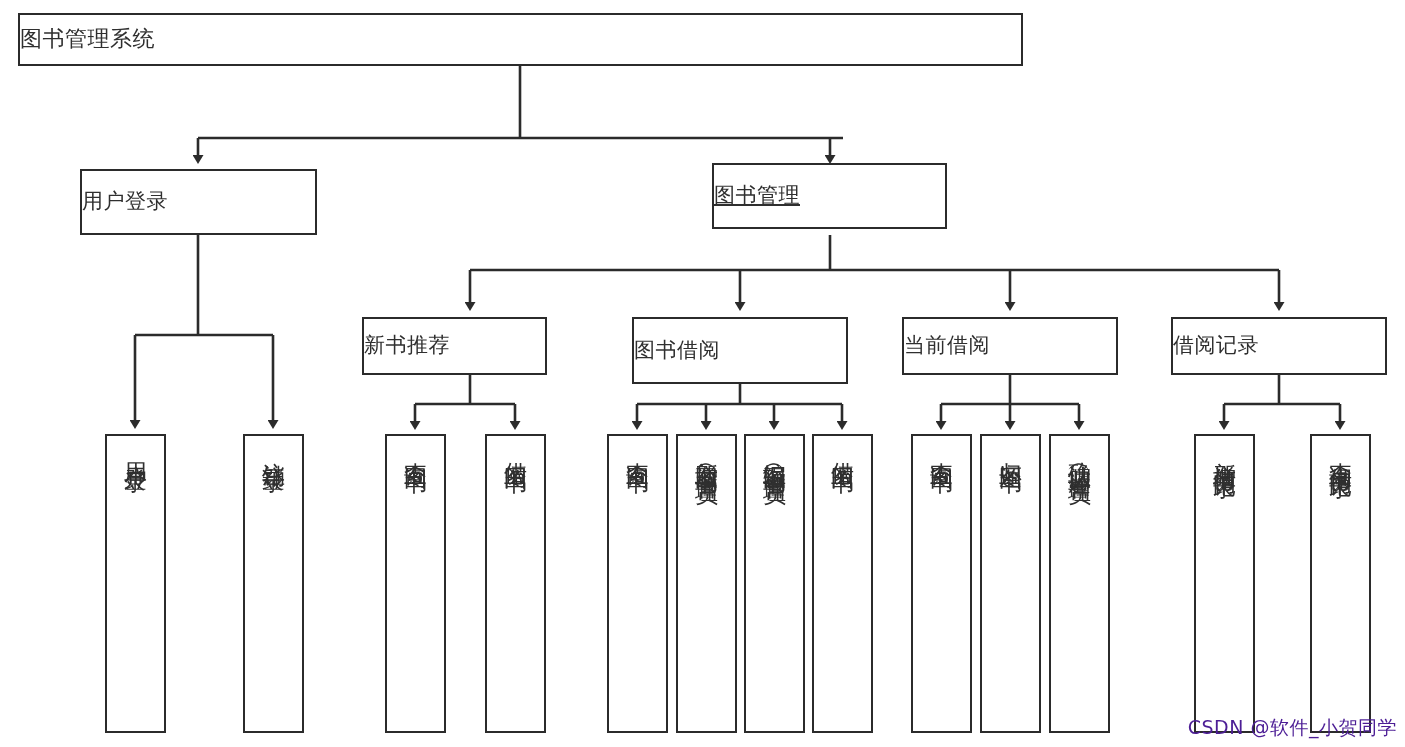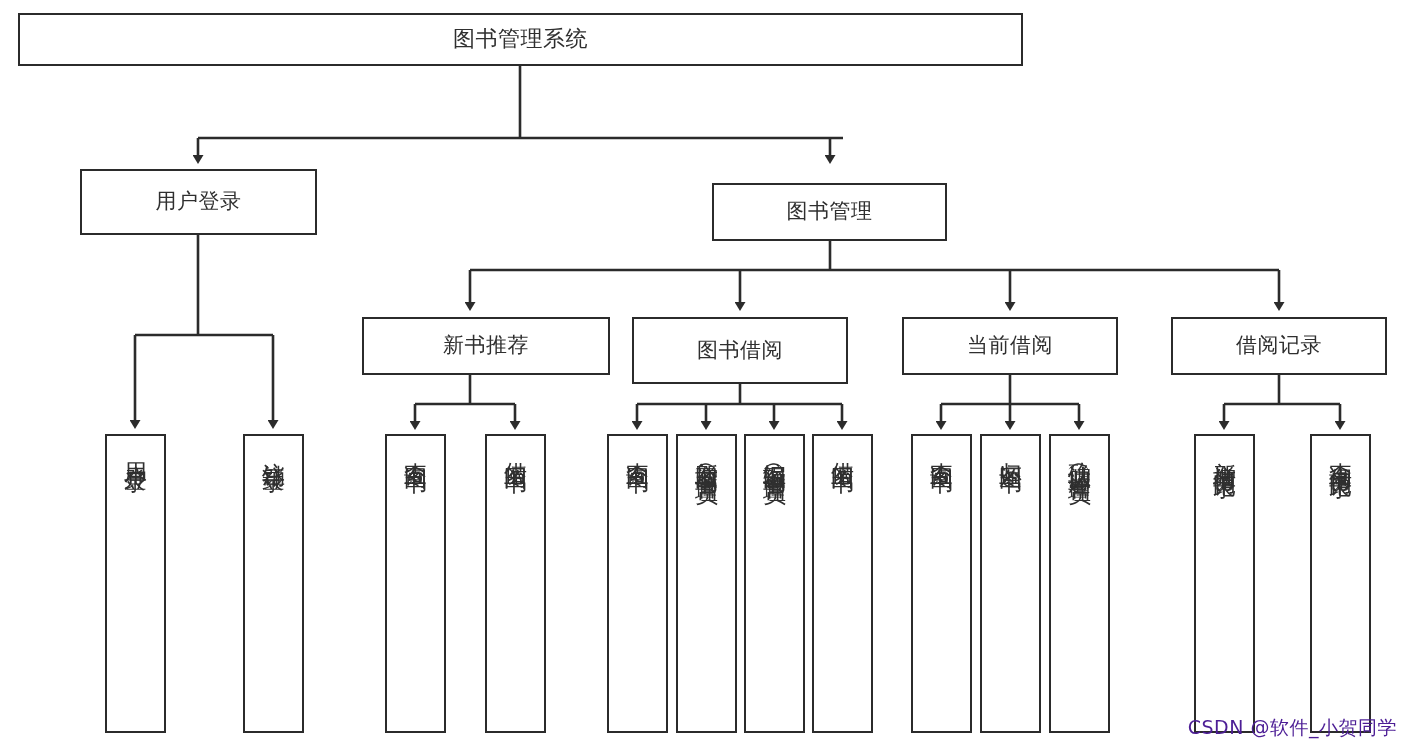--- a/index.html
+++ b/index.html
@@ -26,21 +26,20 @@
     height: 747px;
     pointer-events: none;
   }
   .node {
     position: absolute;
     box-sizing: border-box;
     border: 2.5px solid #2b2b2b;
     background: #ffffff;
     display: flex;
     align-items: center;
-    justify-content: center;
     color: #2f2f2f;
   }
   .node .label {
     display: block;
     text-align: center;
     line-height: 1.12;
     letter-spacing: 0.5px;
   }
   
   .node.horiz .label {
@@ -131,25 +130,25 @@
   </svg>
 
   <div class="node horiz root" style="left:18px; top:13px; width:1005px; height:53px;">
     <span class="label">图书管理系统</span>
   </div>
 
   <div class="node horiz" style="left:80px; top:169px; width:237px; height:66px;">
     <span class="label">用户登录</span>
   </div>
 
-  <div class="node horiz" style="left:712px; top:183px; width:235px; height:58px;">
+  <div class="node horiz" style="left:712px; top:163px; width:235px; height:66px;text-decoration:underline;">
     <span class="label">图书管理</span>
   </div>
 
-  <div class="node horiz" style="left:362px; top:317px; width:248px; height:58px;">
+  <div class="node horiz" style="left:362px; top:317px; width:185px; height:58px;">
     <span class="label">新书推荐</span>
   </div>
 
   <div class="node horiz" style="left:632px; top:317px; width:216px; height:67px;">
     <span class="label">图书借阅</span>
   </div>
 
   <div class="node horiz" style="left:902px; top:317px; width:216px; height:58px;">
     <span class="label">当前借阅</span>
   </div>

